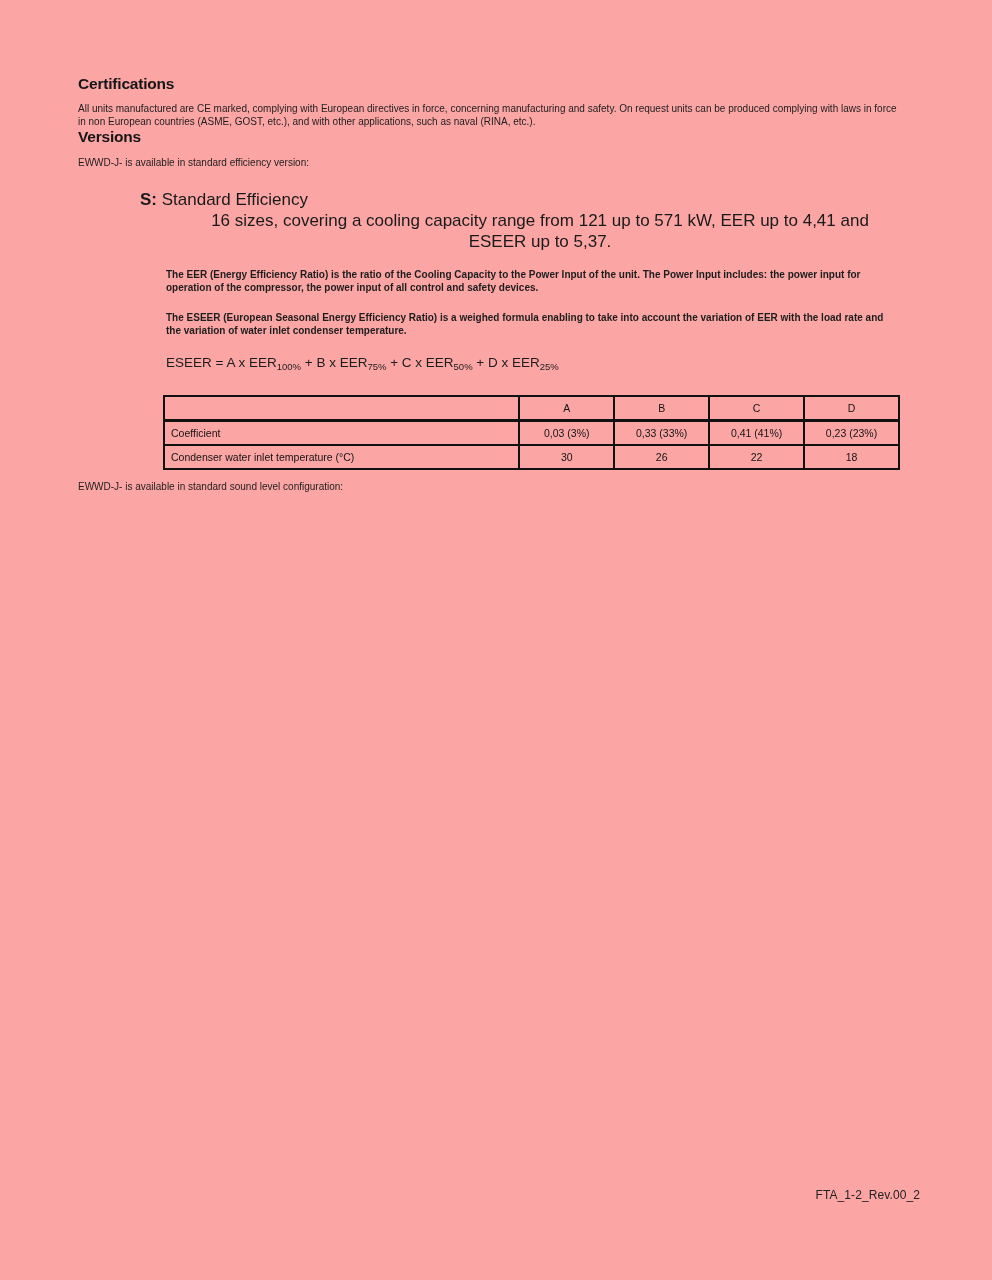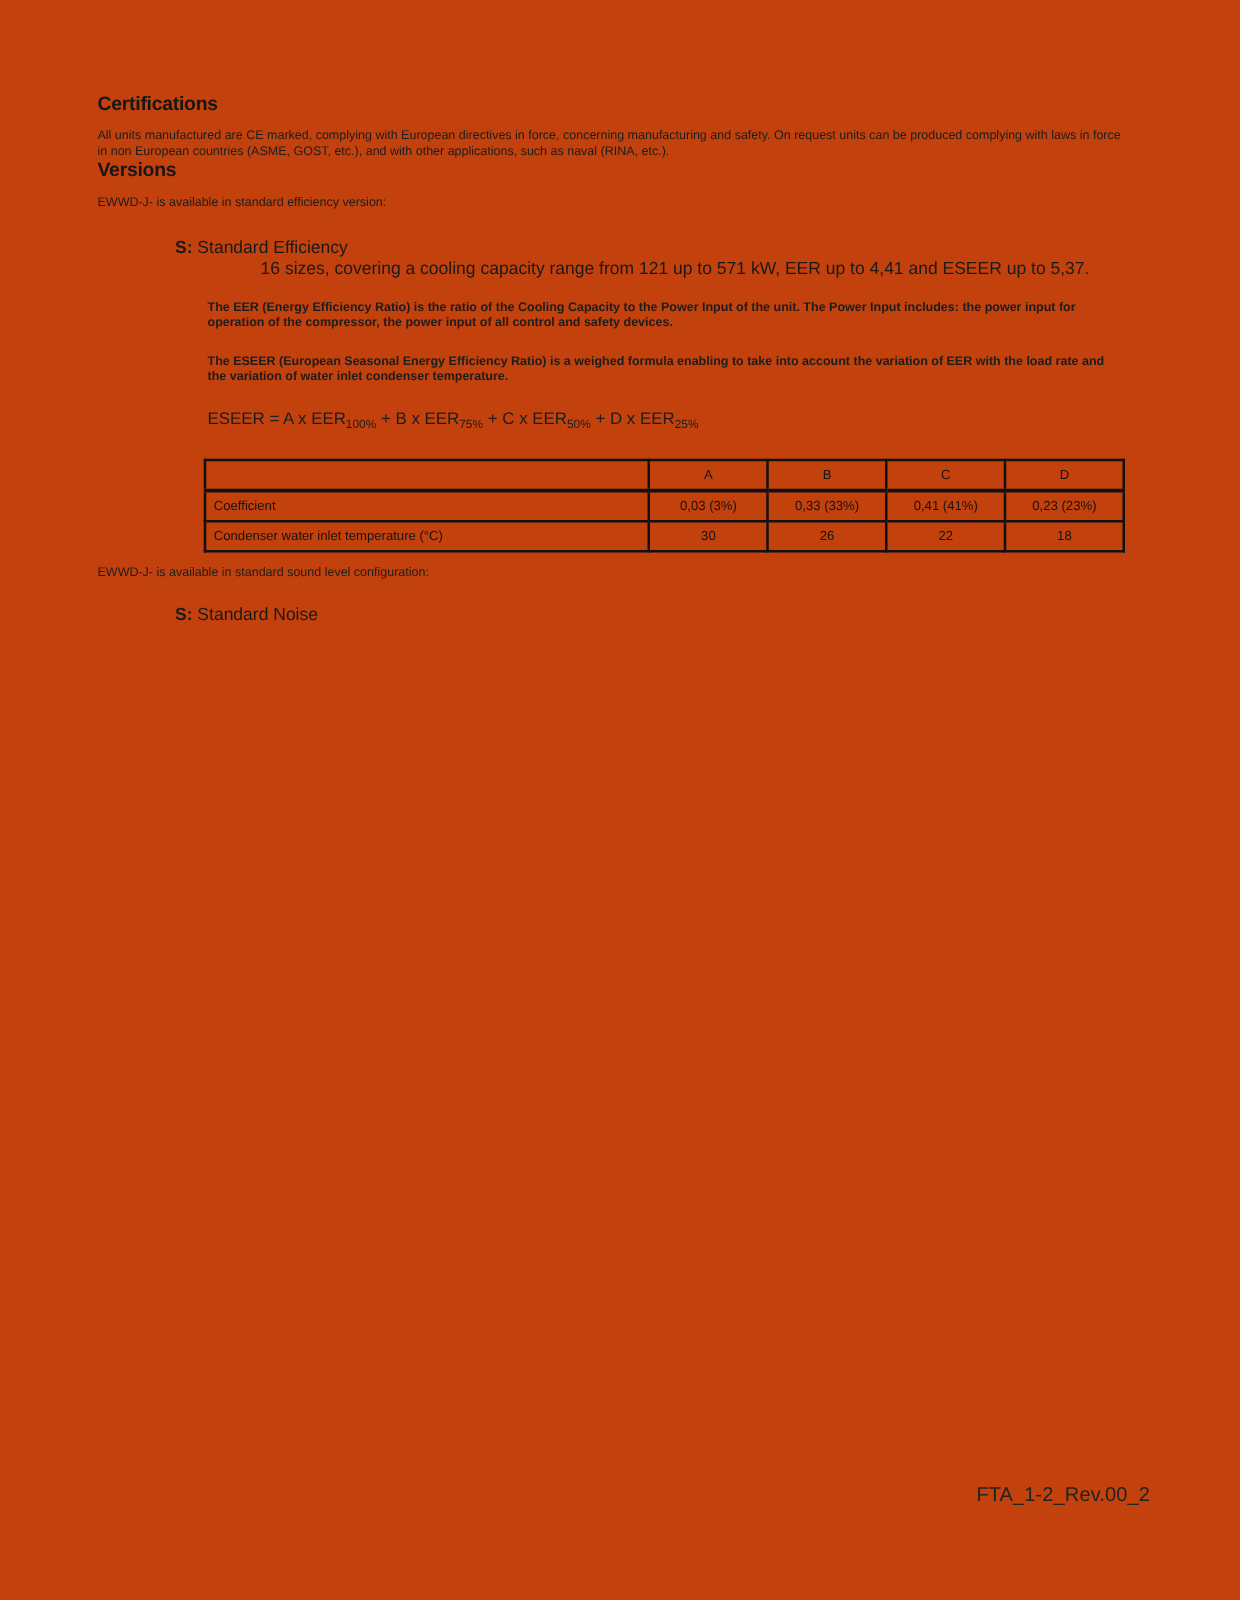--- a/index.html
+++ b/index.html
@@ -5,21 +5,21 @@
   html, body { margin: 0; padding: 0; }
   body {
     background: #e8e8e8;
     font-family: "Liberation Sans", sans-serif;
   }
   .page {
     position: relative;
     width: 992px;
     height: 1280px;
     margin: 0 auto;
-    background: #c2410c;
+    background: #fca5a5;
     color: #1a1a1a;
     overflow: hidden;
   }
   .content {
     position: absolute;
     left: 78px;
     top: 75px;
     width: 822px;
   }
   h2.sec-heading {
@@ -34,21 +34,21 @@
     line-height: 1.25;
     margin: 0;
     color: #1d1d1d;
   }
   .cert-body { margin-top: 10px; }
   .versions-heading { margin-top: 26px; }
   .versions-intro { margin-top: 11px; }
   .option-block {
     margin-top: 19px;
     margin-left: 62px;
-    font-size: 14px;
+    font-size: 17px;
     line-height: 1.25;
   }
   .option-key { font-weight: bold; }
   .option-detail { padding-left: 40px; text-align: center; }
   .indent-para {
     margin-top: 17px;
     margin-left: 88px;
     width: 734px;
     font-weight: bold;
   }
@@ -87,21 +87,21 @@
   table.coef-table .label-col { text-align: left; padding-left: 6px; }
   .col-label { width: 348px; }
   .col-val { width: 93px; }
   .sound-heading { margin-top: 37px; }
   .sound-intro { margin-top: 11px; }
   .sound-option { margin-top: 18px; }
   .page-footer {
     position: absolute;
     top: 1188px;
     right: 72px;
-    font-size: 16px;
+    font-size: 12px;
     color: #222;
     letter-spacing: 0.1px;
   }
 </style>
 </head>
 <body>
 
 <div class="page">
   <div class="content">
 
@@ -157,22 +157,18 @@
             <td>26</td>
             <td>22</td>
             <td>18</td>
           </tr>
         </tbody>
       </table>
     </section>
 
     <section>
       <p class="body-text sound-intro">EWWD-J- is available in standard sound level configuration:</p>
-      <div class="option-block sound-option">
-        <div><span class="option-key">S:</span>
-          <span>Standard Noise</span></div>
-      </div>
     </section>
 
   </div>
 
   <div class="page-footer">FTA_1-2_Rev.00_2</div>
 </div>
 
 </body></html>

